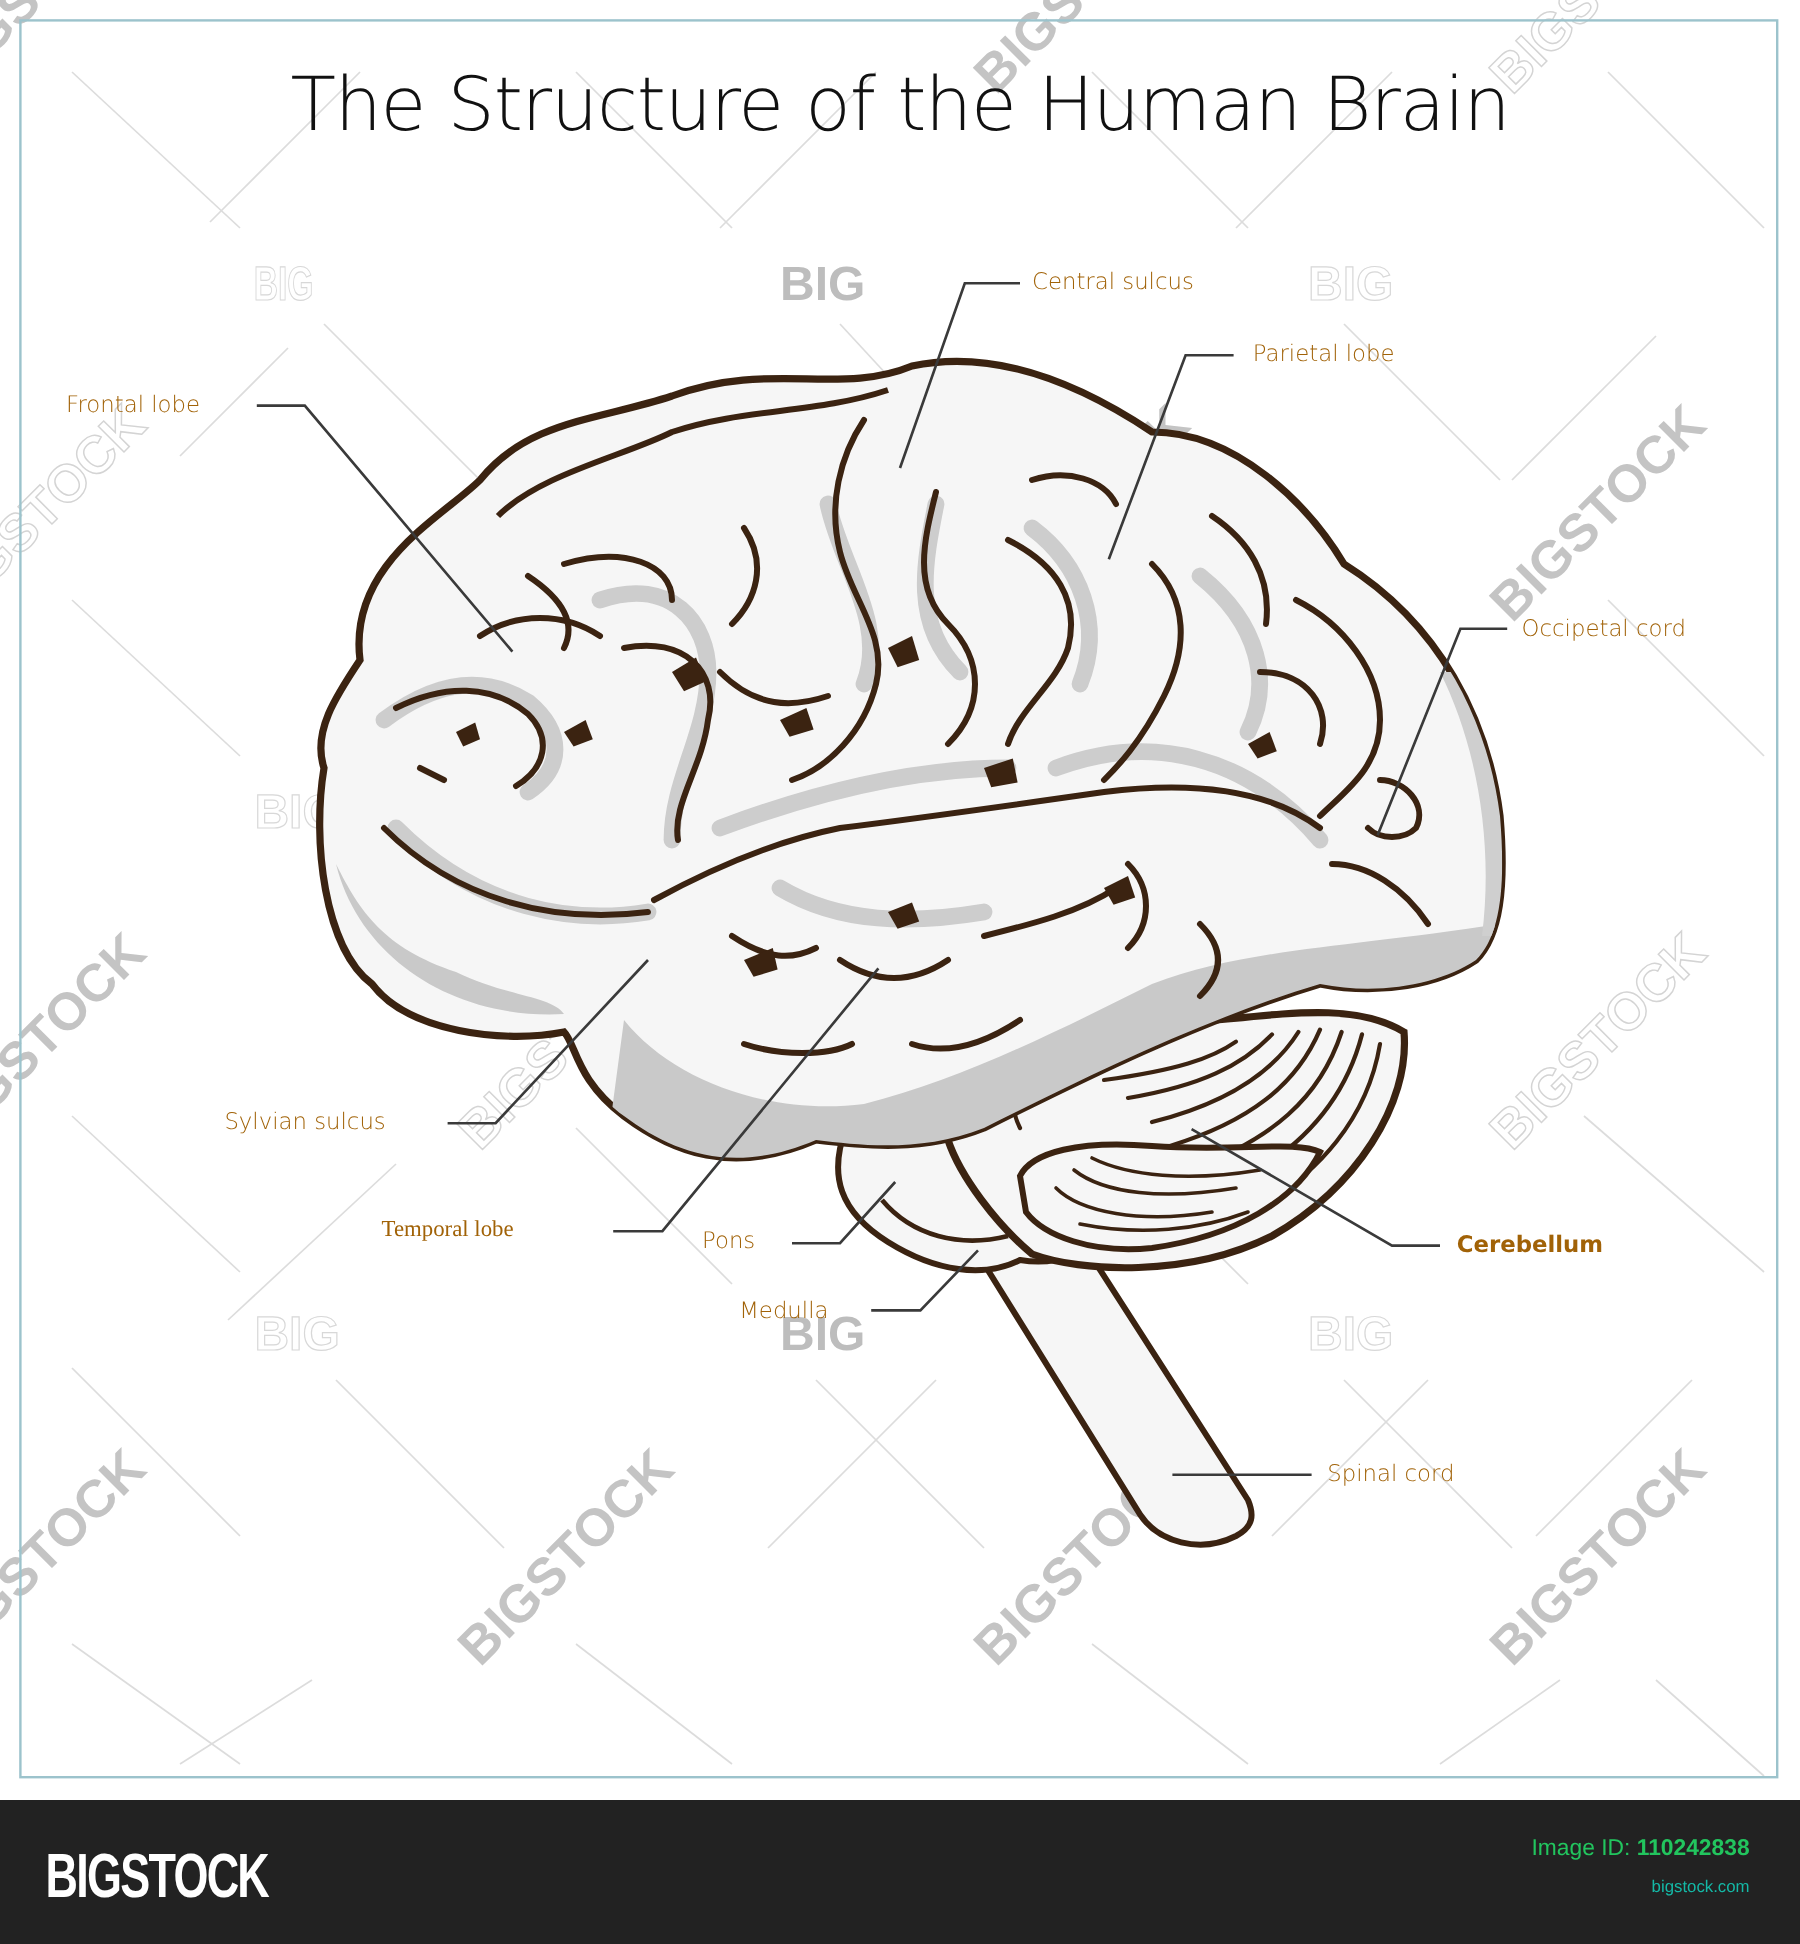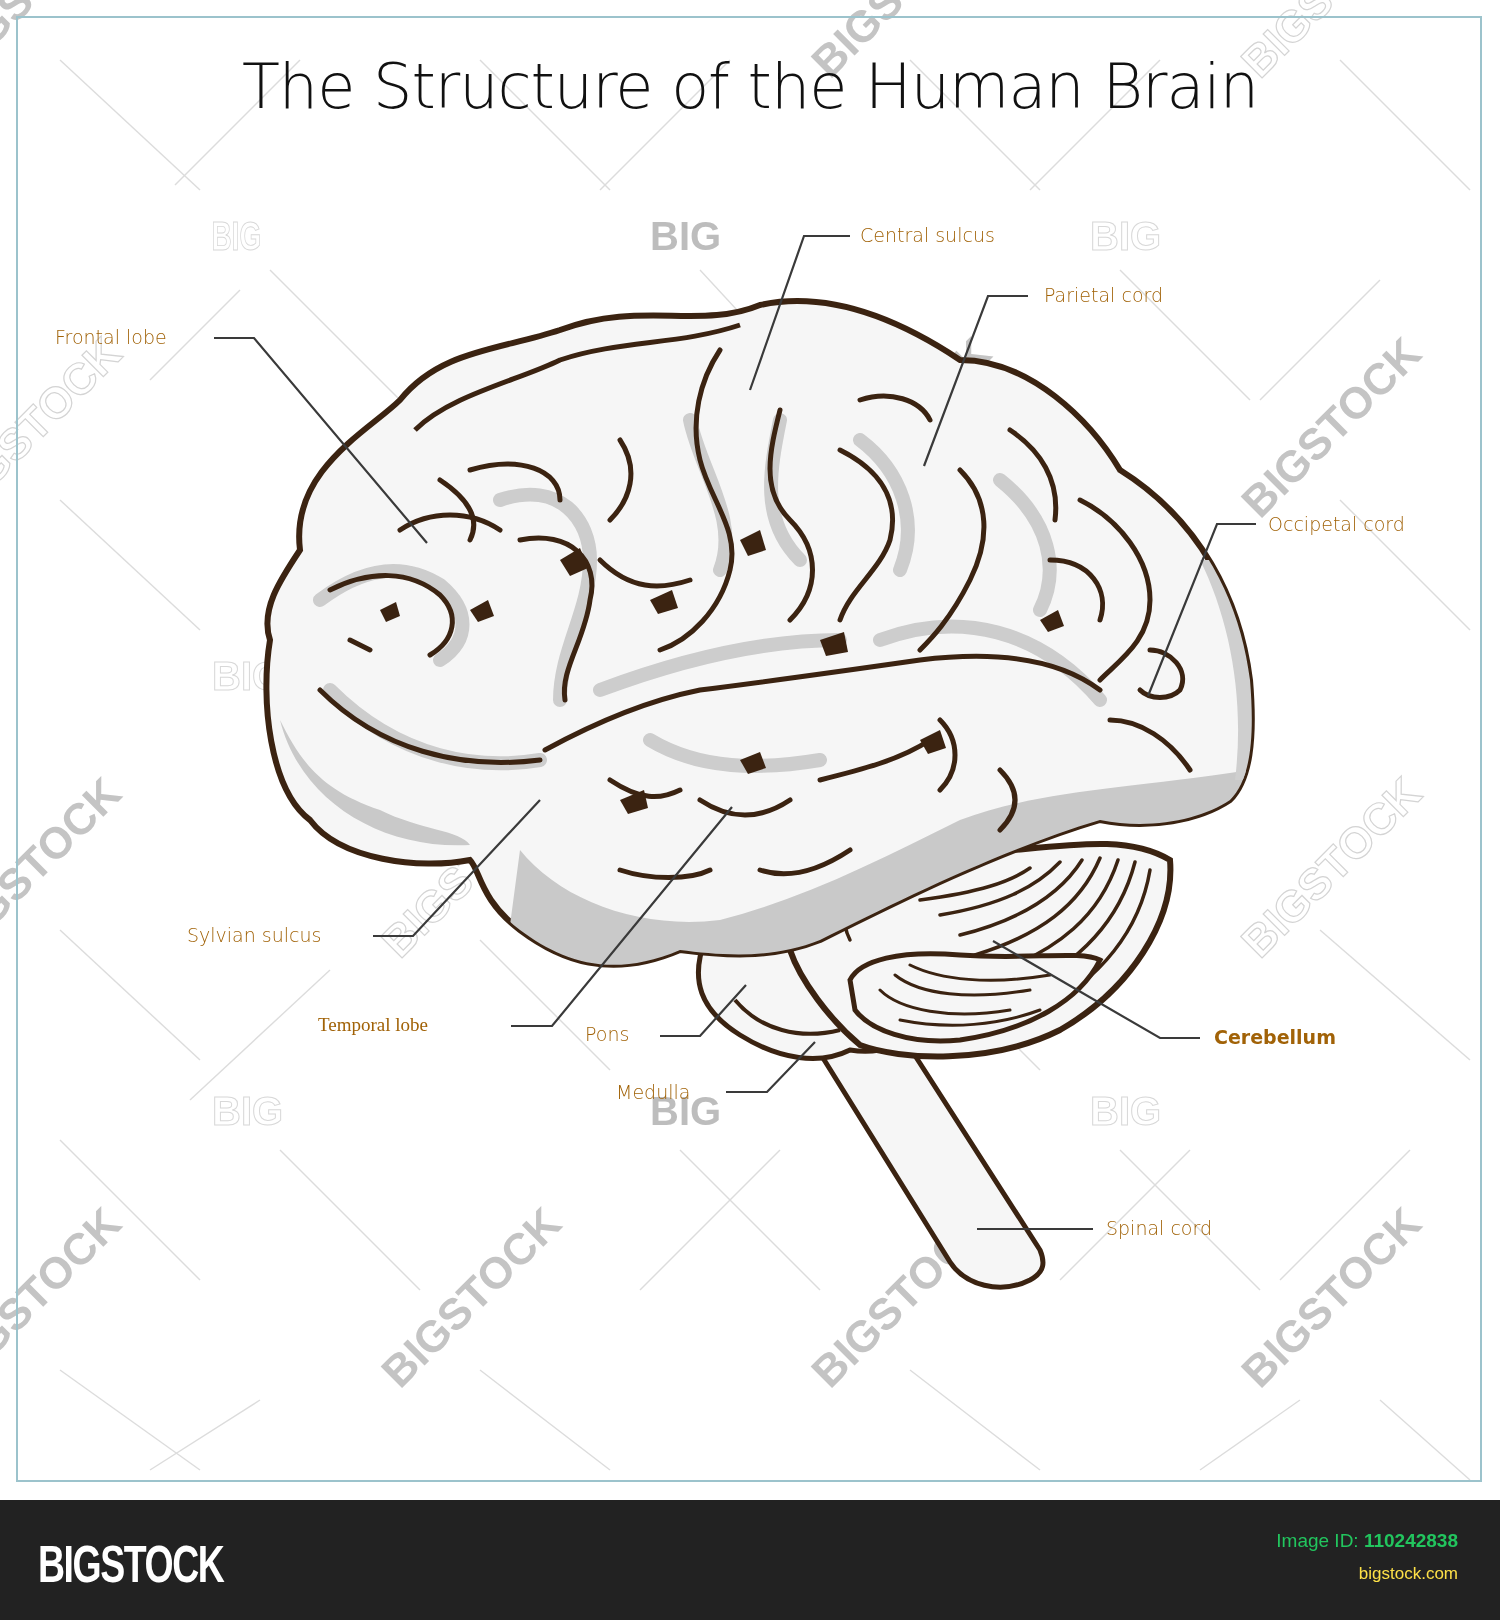--- a/index.html
+++ b/index.html
@@ -30,22 +30,22 @@
     position: absolute; left: 38px; top: 34px; color: #fff;
     font-family: "Liberation Sans", sans-serif; font-weight: bold; font-size: 52px;
     letter-spacing: -2px; transform: scaleX(0.72); transform-origin: left center;
   }
   #footer-id {
     position: absolute; right: 42px; top: 30px; color: #22c55e; font-family: "Liberation Sans", sans-serif;
     font-size: 19px; text-align: right;
   }
   #footer-id b { font-weight: bold; }
   #footer-site {
-    position: absolute; right: 42px; top: 64px; color: #fde047; font-family: "Liberation Sans", sans-serif;
-    font-size: 17px; text-align: right;
+    position: absolute; right: 42px; top: 64px; color: #14b8a6; font-family: "Liberation Sans", sans-serif;
+    font-size: 14px; text-align: right;
   }
 </style>
 </head>
 <body>
 
 <div id="canvas">
 
   <svg class="wm-svg" viewBox="0 0 1500 1500">
     <g stroke="#dcdcdc" stroke-width="1.4" fill="none">
       <line x1="60" y1="60" x2="200" y2="190"></line>
@@ -240,21 +240,21 @@
       <polyline points="1093,1229 977,1229"></polyline>
     </g>
   </svg>
 
   <div id="frame"></div>
 
   <div id="title">The Structure of the Human Brain</div>
 
   <div class="label" style="left:55px; top:322px;">Frontal lobe</div>
   <div class="label" style="left:860px; top:220px;">Central sulcus</div>
-  <div class="label" style="left:1044px; top:280px;">Parietal cord</div>
+  <div class="label" style="left:1044px; top:280px;">Parietal lobe</div>
   <div class="label" style="left:1268px; top:509px;">Occipetal cord</div>
   <div class="label" style="left:187px; top:920px;">Sylvian sulcus</div>
   <div class="label" style="left:318px; top:1010px;font-family:Liberation Serif, serif;">Temporal lobe</div>
   <div class="label" style="left:585px; top:1019px;">Pons</div>
   <div class="label" style="left:616px; top:1077px;">Medulla</div>
   <div class="label" style="left:1214px; top:1022px;font-weight:bold;">Cerebellum</div>
   <div class="label" style="left:1106px; top:1213px;">Spinal cord</div>
 </div>
 
 <div id="footer">

